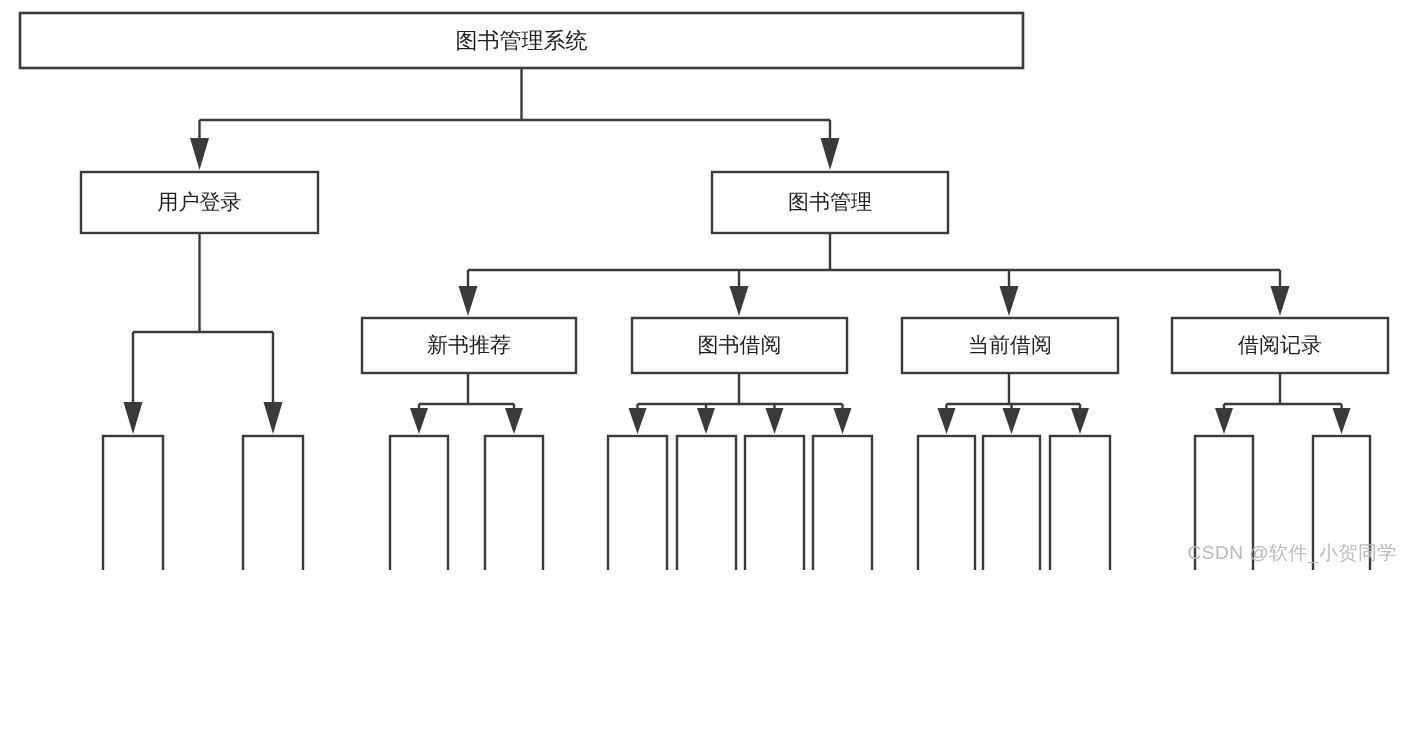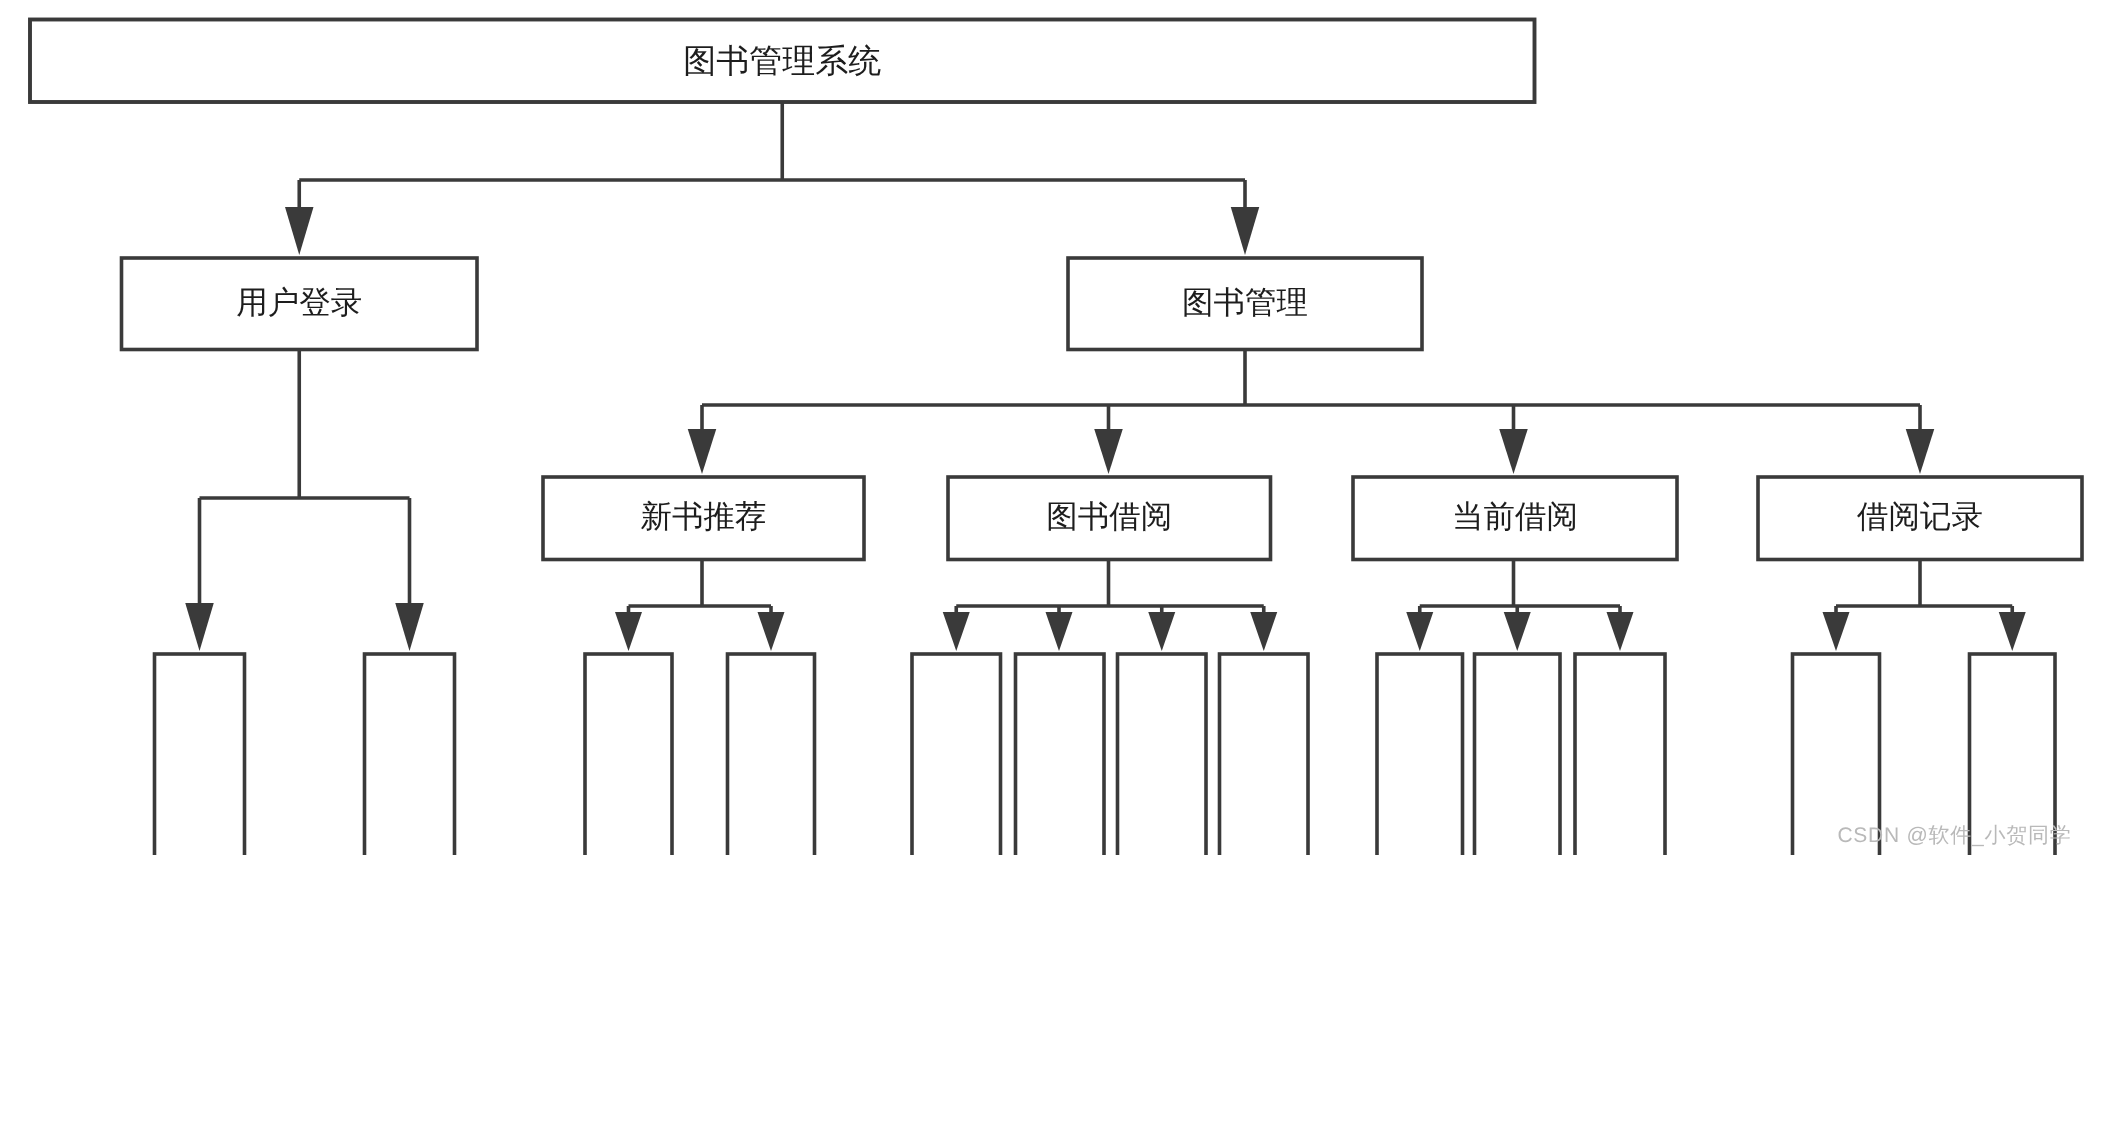--- a/index.html
+++ b/index.html
@@ -70,24 +70,24 @@
     color: #1d1d1d;
     letter-spacing: 1px;
     white-space: nowrap;
     pointer-events: none;
     display: flex;
     align-items: flex-start;
     justify-content: center;
   }
   .watermark {
     position: absolute;
-    right: 24px;
+    right: 8px;
     bottom: 4px;
     font-family: "Liberation Sans", "DejaVu Sans", sans-serif;
-    font-size: 14px;
+    font-size: 19px;
     color: #b9b9b9;
     letter-spacing: 0.5px;
     white-space: nowrap;
   }
 </style>
 </head>
 <body>
 
 <div id="diagram-root">
 

